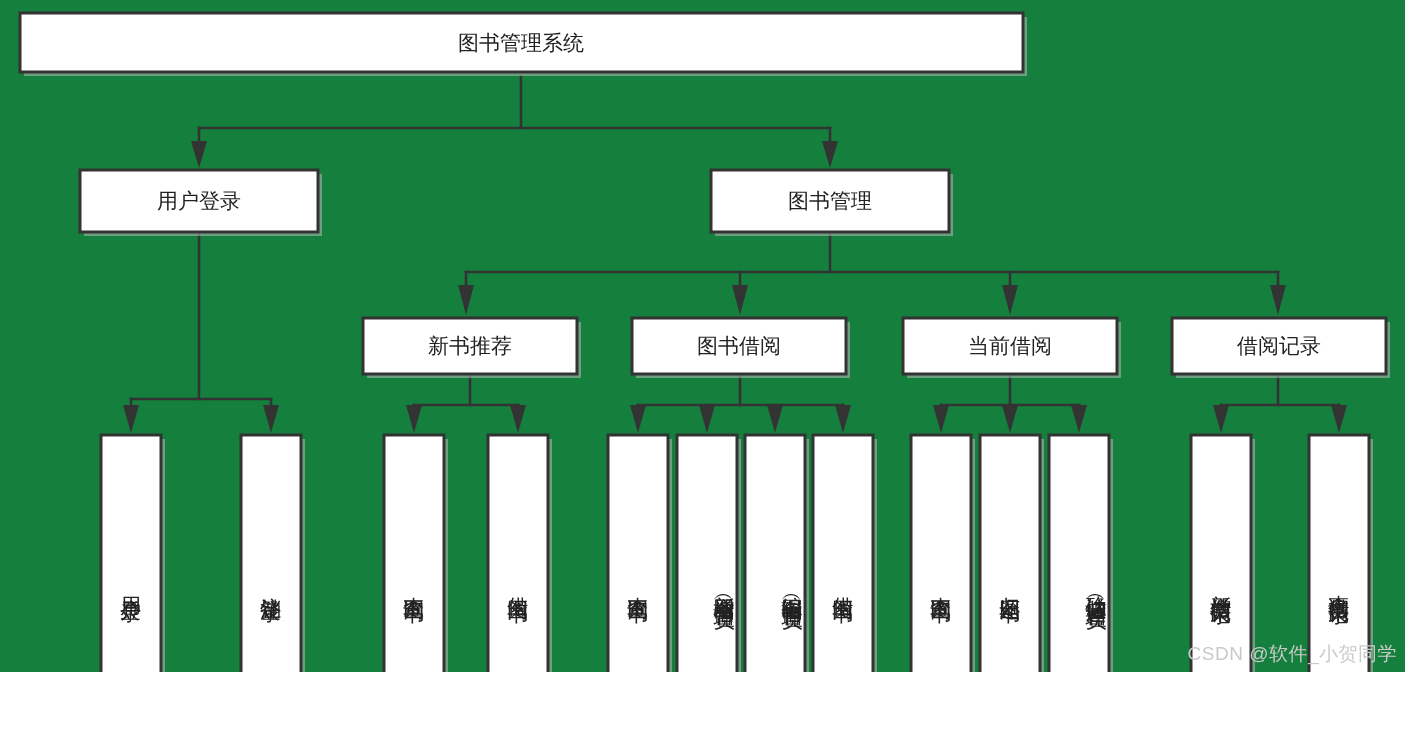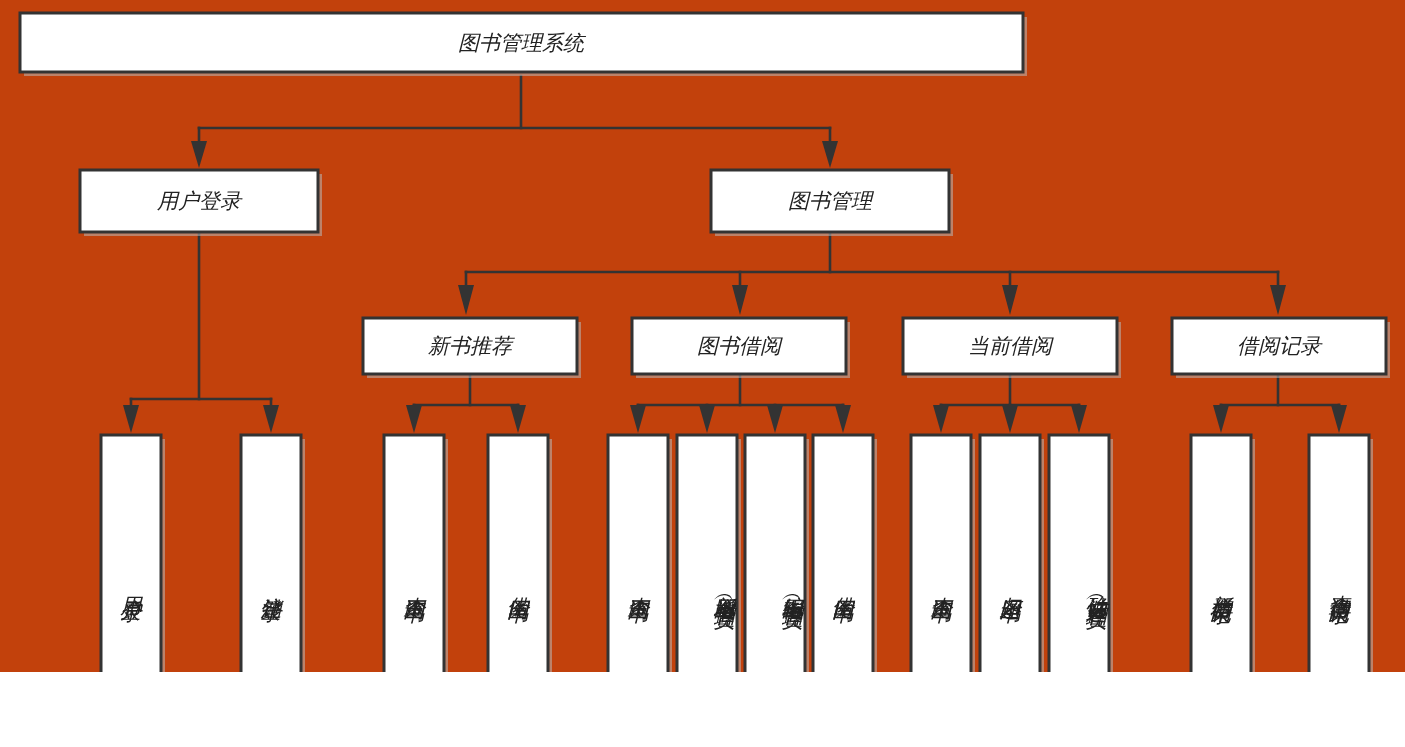--- a/index.html
+++ b/index.html
@@ -7,23 +7,22 @@
     padding: 0;
     background: #ffffff;
   }
   body {
     font-family: "Liberation Sans", "DejaVu Sans", sans-serif;
   }
   #canvas {
     position: relative;
     width: 1405px;
     height: 672px;
-    background: #c2410c;
+    background: #15803d;
     overflow: hidden;
-    font-style: italic;
   }
   svg.diagram {
     position: absolute;
     left: 0;
     top: 0;
     width: 1405px;
     height: 747px;
   }
   .node-box {
     fill: #ffffff;
@@ -259,14 +258,15 @@
   <div class="vtext-wrap" style="left:745px; top:443px; width:60px; height:290px;">编辑图书（管理员）</div>
   <div class="vtext-wrap centered" style="left:813px; top:435px; width:60px; height:298px;">借阅图书</div>
 
   <div class="vtext-wrap centered" style="left:911px; top:435px; width:60px; height:298px;">查询图书</div>
   <div class="vtext-wrap centered" style="left:980px; top:435px; width:60px; height:298px;">归还图书</div>
   <div class="vtext-wrap" style="left:1049px; top:443px; width:60px; height:290px;">确认归还（管理员）</div>
 
   <div class="vtext-wrap centered" style="left:1191px; top:435px; width:60px; height:298px;">新增借阅记录</div>
   <div class="vtext-wrap centered" style="left:1309px; top:435px; width:60px; height:298px;">查询借阅记录</div>
 
+  <div class="watermark">CSDN @软件_小贺同学</div>
 
 </div>
 
 </body></html>

